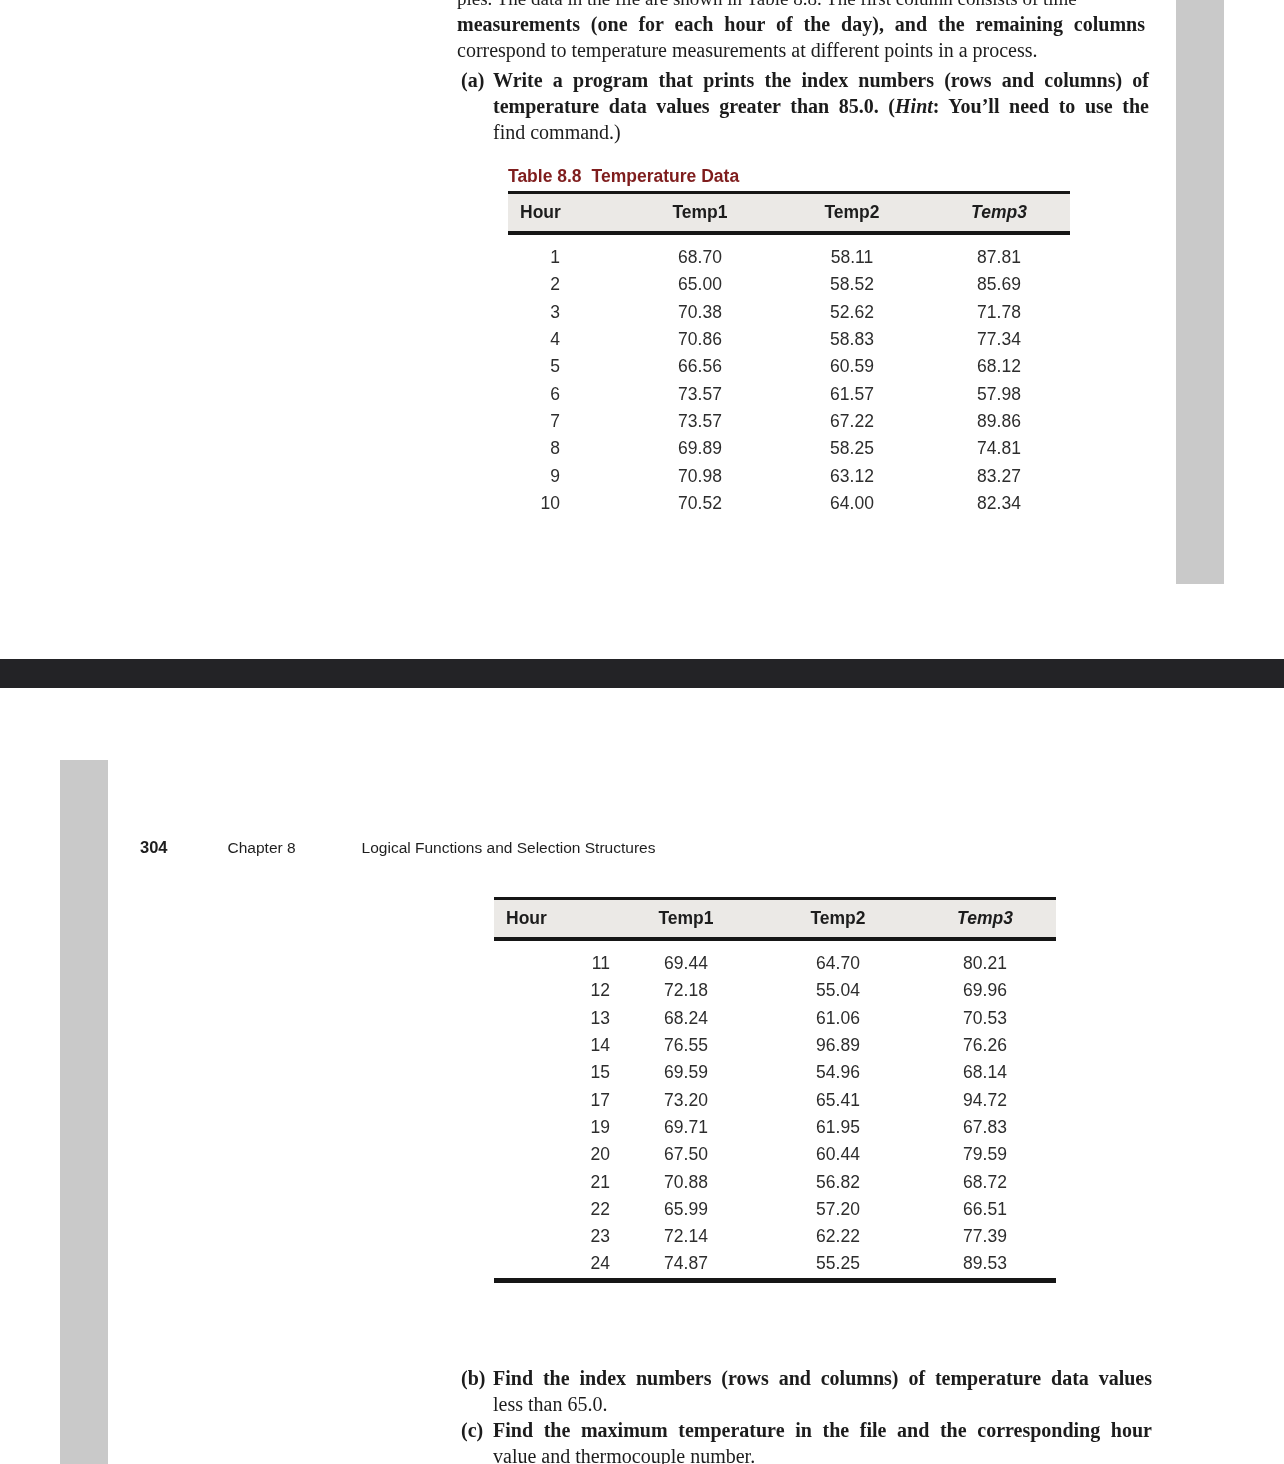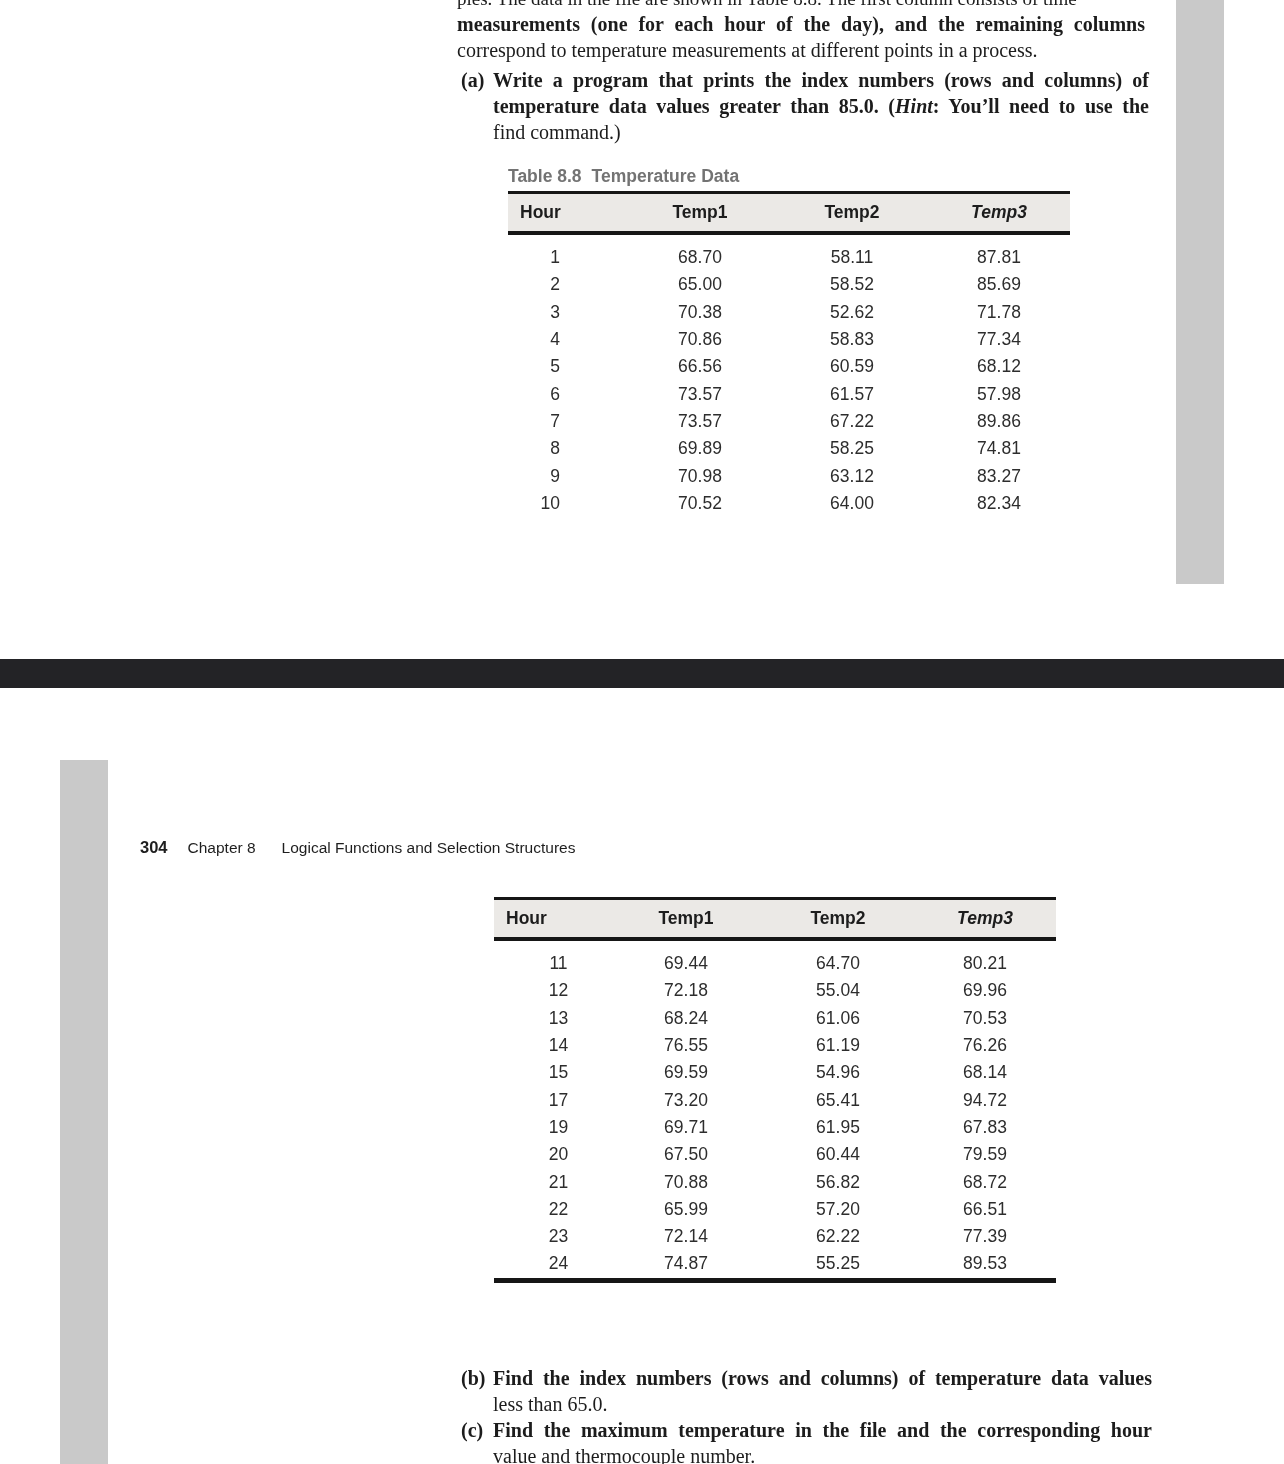--- a/index.html
+++ b/index.html
@@ -33,30 +33,30 @@
   .item-a { left: 457px; top: 68px;  width: 692px; }
   .item-b { left: 457px; top: 1366px; width: 695px; }
   .item-c { left: 457px; top: 1418px; width: 695px; }
   .hint-i { font-style: italic; }
 
   
   .running-head {
     position: absolute; left: 140px; top: 838px;
     font-family: "Liberation Sans", "DejaVu Sans", sans-serif;
     font-size: 15.5px; color: #1e1e1e;
-    display: flex; align-items: baseline;
+    display: flex; align-items: baseline; gap: 40px;
   }
   .running-head .pgnum { font-weight: bold; font-size: 16.5px; margin-right: 20px; }
   .running-head .chap  { margin-right: 26px; }
 
   
   .table-block { position: absolute; font-family: "Liberation Sans", "DejaVu Sans", sans-serif; }
   .tb1 { left: 508px; top: 166px; width: 550px; }
   .tb2 { left: 494px; top: 897px; width: 548px; }
-  .tcaption { font-size: 17.5px; font-weight: bold; color: #737373; margin-bottom: 4px; }
+  .tcaption { font-size: 17.5px; font-weight: bold; color: #7f1d1d; margin-bottom: 4px; }
   .tcaption .cap-text { margin-left: 10px; }
   .ttable { border-collapse: collapse; width: 100%; table-layout: fixed; }
   .ttable thead tr {
     background: #ebe9e6;
     border-top: 3px solid #161616;
     border-bottom: 4px solid #161616;
   }
   .ttable th {
     height: 37px; font-size: 17.5px; font-weight: bold;
     color: #1d1d1d; text-align: center; padding: 0;
@@ -64,21 +64,21 @@
   .ttable th.c0 { text-align: left; padding-left: 12px; width: 104px; margin-left: 12px; }
   .ttable th.c1 { width: 152px; }
   .ttable th.c2 { width: 152px; }
   .ttable th.c3 { width: 142px; font-style: italic; }
   .ttable td {
     height: 27.3px; font-size: 17.5px; color: #2d2d2d;
     text-align: center; padding: 0;
   }
   .ttable tbody tr:first-child td { padding-top: 9px; }
   .t1 td.c0 { text-align: right; padding-right: 64px; }
-  .t2 td.c0 { text-align: center; padding-left: 13px; }
+  .t2 td.c0 { text-align: right; padding-left: 13px; }
   .t2 { border-bottom: 5px solid #161616; }
 </style>
 </head>
 <body>
 
 <div class="canvas">
 
   <div class="edge-bar edge-right"></div>
 
   <div class="intro">
@@ -209,21 +209,21 @@
           </tr>
           <tr>
             <td class="c0">13</td>
             <td class="c1">68.24</td>
             <td class="c2">61.06</td>
             <td class="c3">70.53</td>
           </tr>
           <tr>
             <td class="c0">14</td>
             <td class="c1">76.55</td>
-            <td class="c2">61.19</td>
+            <td class="c2">96.89</td>
             <td class="c3">76.26</td>
           </tr>
           <tr>
             <td class="c0">15</td>
             <td class="c1">69.59</td>
             <td class="c2">54.96</td>
             <td class="c3">68.14</td>
           </tr>
           <tr>
             <td class="c0">17</td>

